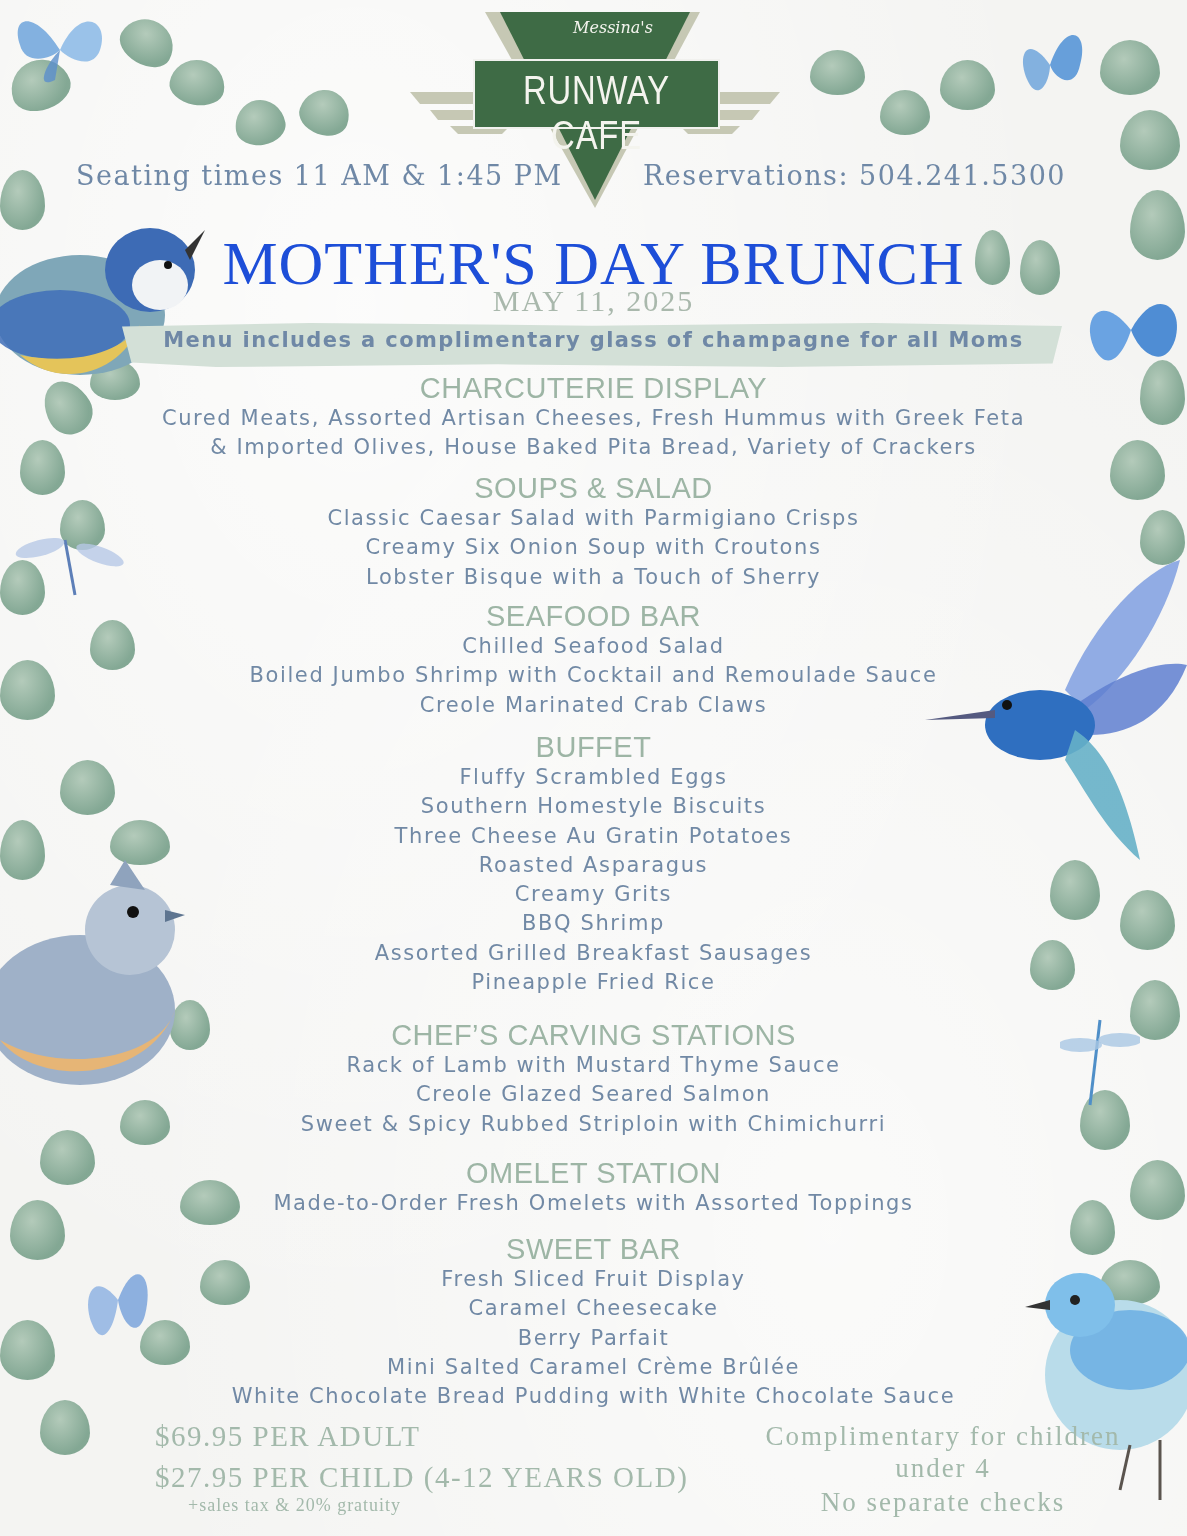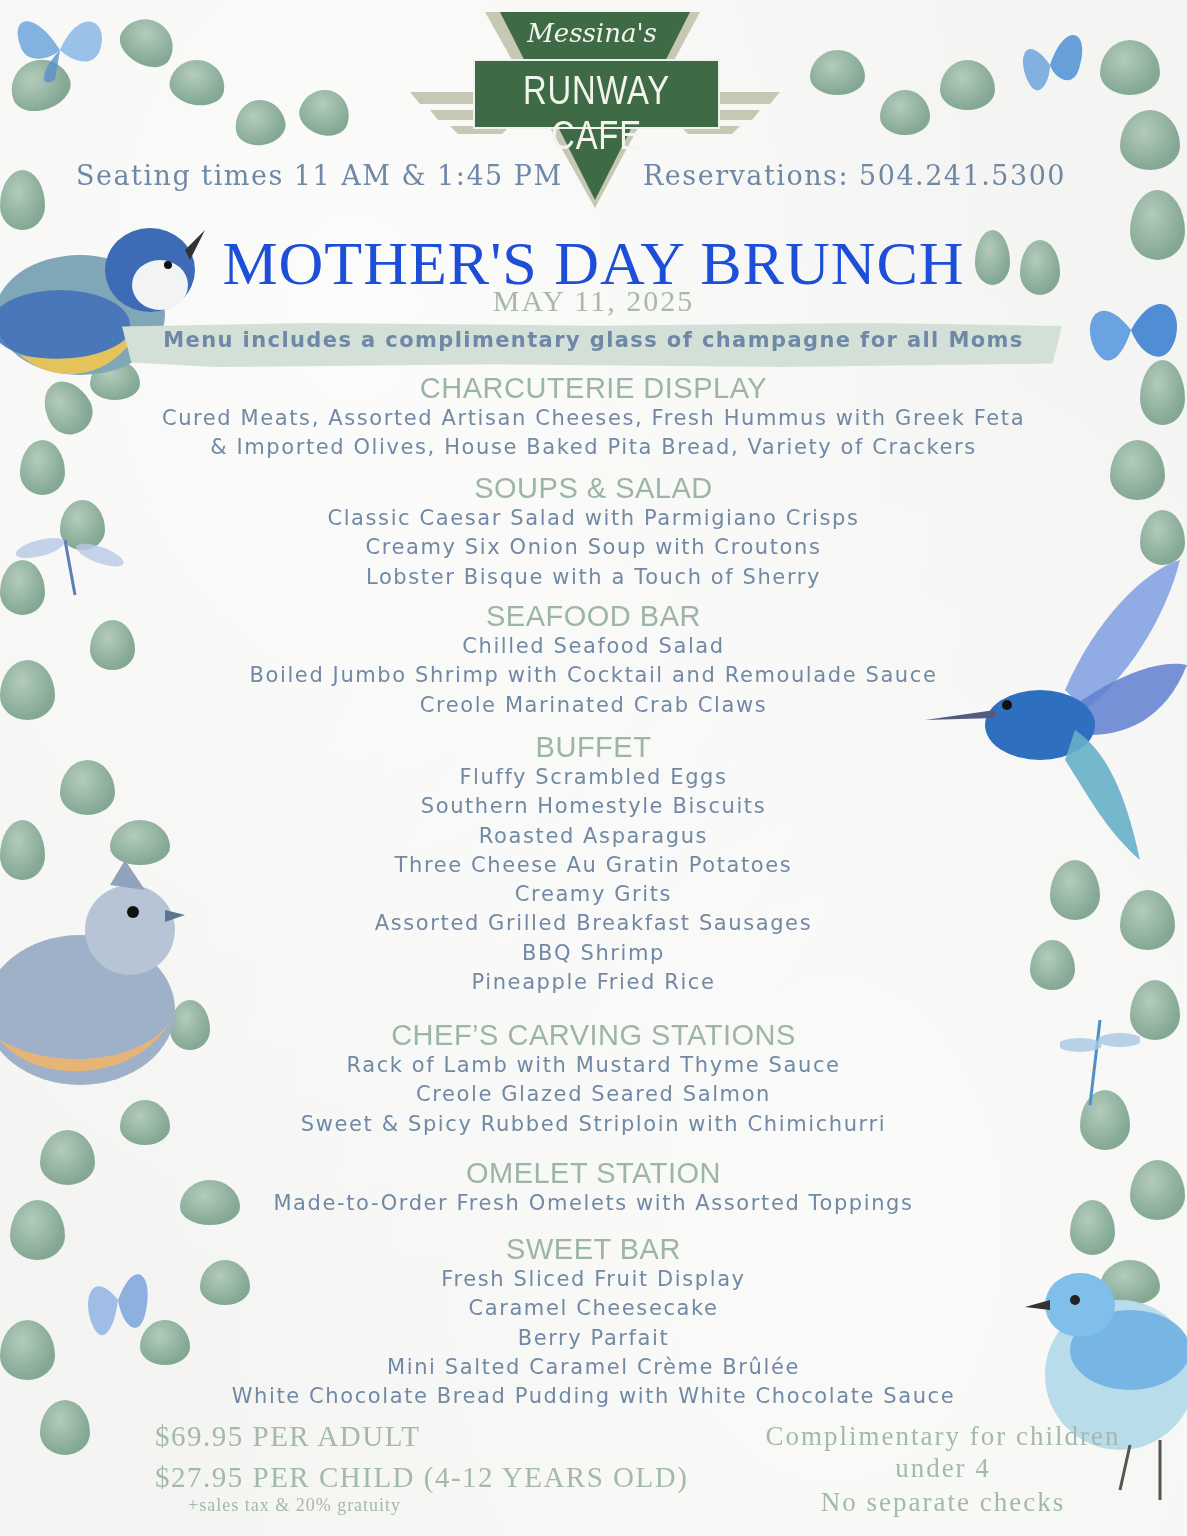--- a/index.html
+++ b/index.html
@@ -159,21 +159,21 @@
     <polygon points="0,82 120,82 110,94 10,94" fill="#c6c8b4"></polygon>
     <polygon points="20,100 115,100 105,110 28,110" fill="#c6c8b4"></polygon>
     <polygon points="40,116 100,116 92,124 48,124" fill="#c6c8b4"></polygon>
     <polygon points="370,82 250,82 260,94 360,94" fill="#c6c8b4"></polygon>
     <polygon points="350,100 255,100 265,110 342,110" fill="#c6c8b4"></polygon>
     <polygon points="330,116 270,116 278,124 322,124" fill="#c6c8b4"></polygon>
     <polygon points="75,2 290,2 185,198" fill="#c6c8b4"></polygon>
     <polygon points="90,2 280,2 185,190" fill="#3e6b45"></polygon>
     <rect x="64" y="50" width="245" height="68" fill="#3e6b45" stroke="#f1f1ee" stroke-width="2"></rect>
   </svg>
-  <div class="abs" style="left:92px;top:8px;width:180px;text-align:center;font-family:'DejaVu Serif',serif;font-style:italic;color:#f4f4ee;font-size:26px;">Messina's</div>
+  <div class="abs" style="left:113px;top:8px;width:180px;text-align:center;font-family:'DejaVu Serif',serif;font-style:italic;color:#f4f4ee;font-size:16px;">Messina's</div>
   <div class="abs" style="left:64px;top:58px;width:245px;text-align:center;font-family:'Liberation Sans Narrow','Liberation Sans',sans-serif;color:#f4f4ee;font-size:40px;letter-spacing:1px;transform:scaleX(0.82);">RUNWAY CAFE</div>
 </div>
 
 <div class="abs topline seating">Seating times 11 AM &amp; 1:45 PM</div>
 <div class="abs topline reserve">Reservations: 504.241.5300</div>
 
 <div class="center title">MOTHER'S DAY BRUNCH</div>
 <div class="center date">MAY 11, 2025</div>
 
 <div class="abs banner-bg"></div>
@@ -198,25 +198,25 @@
     <div class="section-title">SEAFOOD BAR</div>
     <div class="item">Chilled Seafood Salad</div>
     <div class="item">Boiled Jumbo Shrimp with Cocktail and Remoulade Sauce</div>
     <div class="item">Creole Marinated Crab Claws</div>
   </div>
 
   <div class="center" style="top:731px">
     <div class="section-title">BUFFET</div>
     <div class="item">Fluffy Scrambled Eggs</div>
     <div class="item">Southern Homestyle Biscuits</div>
+    <div class="item">Three Cheese Au Gratin Potatoes</div>
     <div class="item">Roasted Asparagus</div>
-    <div class="item">Three Cheese Au Gratin Potatoes</div>
     <div class="item">Creamy Grits</div>
+    <div class="item">BBQ Shrimp</div>
     <div class="item">Assorted Grilled Breakfast Sausages</div>
-    <div class="item">BBQ Shrimp</div>
     <div class="item">Pineapple Fried Rice</div>
   </div>
 
   <div class="center" style="top:1019px">
     <div class="section-title">CHEF’S CARVING STATIONS</div>
     <div class="item">Rack of Lamb with Mustard Thyme Sauce</div>
     <div class="item">Creole Glazed Seared Salmon</div>
     <div class="item">Sweet &amp; Spicy Rubbed Striploin with Chimichurri</div>
   </div>
 

